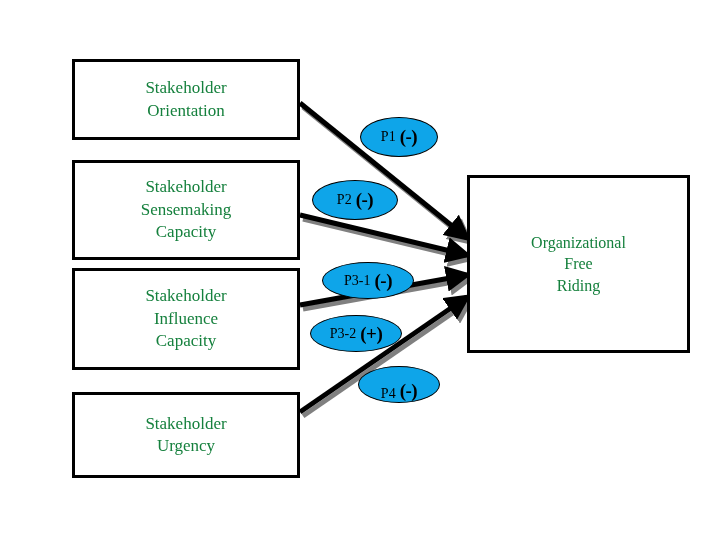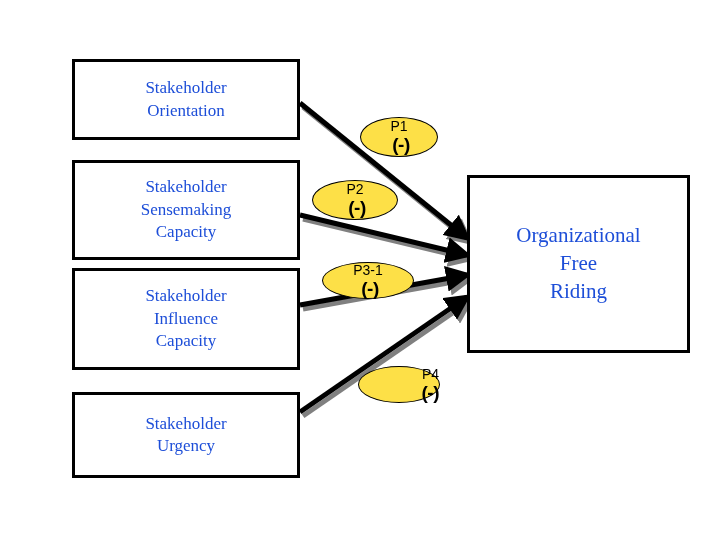--- a/index.html
+++ b/index.html
@@ -17,60 +17,59 @@
   }
   .node-box {
     position: absolute;
     box-sizing: border-box;
     border: 3px solid #000000;
     background: #ffffff;
     display: flex;
     align-items: center;
     justify-content: center;
     text-align: center;
-    color: #1d4ed8;
+    color: #15803d;
     font-family: "Liberation Serif", serif;
     z-index: 3;
   }
   .node-box .node-label {
     line-height: 1.32;
     white-space: pre-line;
     display: block;
   }
   #box-orientation { left: 72px;  top: 59px;  width: 228px; height: 81px;  font-size: 17px; }
   #box-sensemaking { left: 72px;  top: 160px; width: 228px; height: 100px; font-size: 17px; }
   #box-influence   { left: 72px;  top: 268px; width: 228px; height: 102px; font-size: 17px; }
   #box-urgency     { left: 72px;  top: 392px; width: 228px; height: 86px;  font-size: 17px; }
-  #box-outcome     { left: 467px; top: 175px; width: 223px; height: 178px; font-size: 21px; }
+  #box-outcome     { left: 467px; top: 175px; width: 223px; height: 178px; font-size: 16px; }
 
   #arrow-layer {
     position: absolute;
     left: 0;
     top: 0;
     width: 720px;
     height: 540px;
     z-index: 2;
     pointer-events: none;
   }
 
   .prop-ellipse {
     position: absolute;
     box-sizing: border-box;
     border: 1px solid #000000;
     border-radius: 50%;
-    background: #fde047;
+    background: #0ea5e9;
     display: flex;
     align-items: center;
     justify-content: center;
     white-space: nowrap;
     color: #000000;
-    font-family: Liberation Sans, sans-serif;
+    font-family: Liberation Serif, serif;
     font-size: 14px;
     z-index: 5;
-    flex-direction: column;
   }
   .prop-ellipse .sign {
     font-size: 19px;
     font-weight: bold;
     margin-left: 4px;
     letter-spacing: -0.5px;
   }
   #ellipse-p1   { left: 360px; top: 117px; width: 78px;  height: 40px; }
   #ellipse-p2   { left: 312px; top: 180px; width: 86px;  height: 40px; justify-content: center; }
   #ellipse-p3-1 { left: 322px; top: 262px; width: 92px;  height: 37px; }
@@ -143,19 +142,23 @@
   <div class="prop-ellipse" id="ellipse-p2">
     <span>P2</span>
     <span class="sign">(-)</span>
   </div>
 
   <div class="prop-ellipse" id="ellipse-p3-1">
     <span>P3-1</span>
     <span class="sign">(-)</span>
   </div>
 
+  <div class="prop-ellipse" id="ellipse-p3-2">
+    <span>P3-2</span>
+    <span class="sign">(+)</span>
+  </div>
 
   <div class="prop-ellipse" id="ellipse-p4">
     <span>P4</span>
     <span class="sign">(-)</span>
   </div>
 
 </div>
 
 </body></html>

